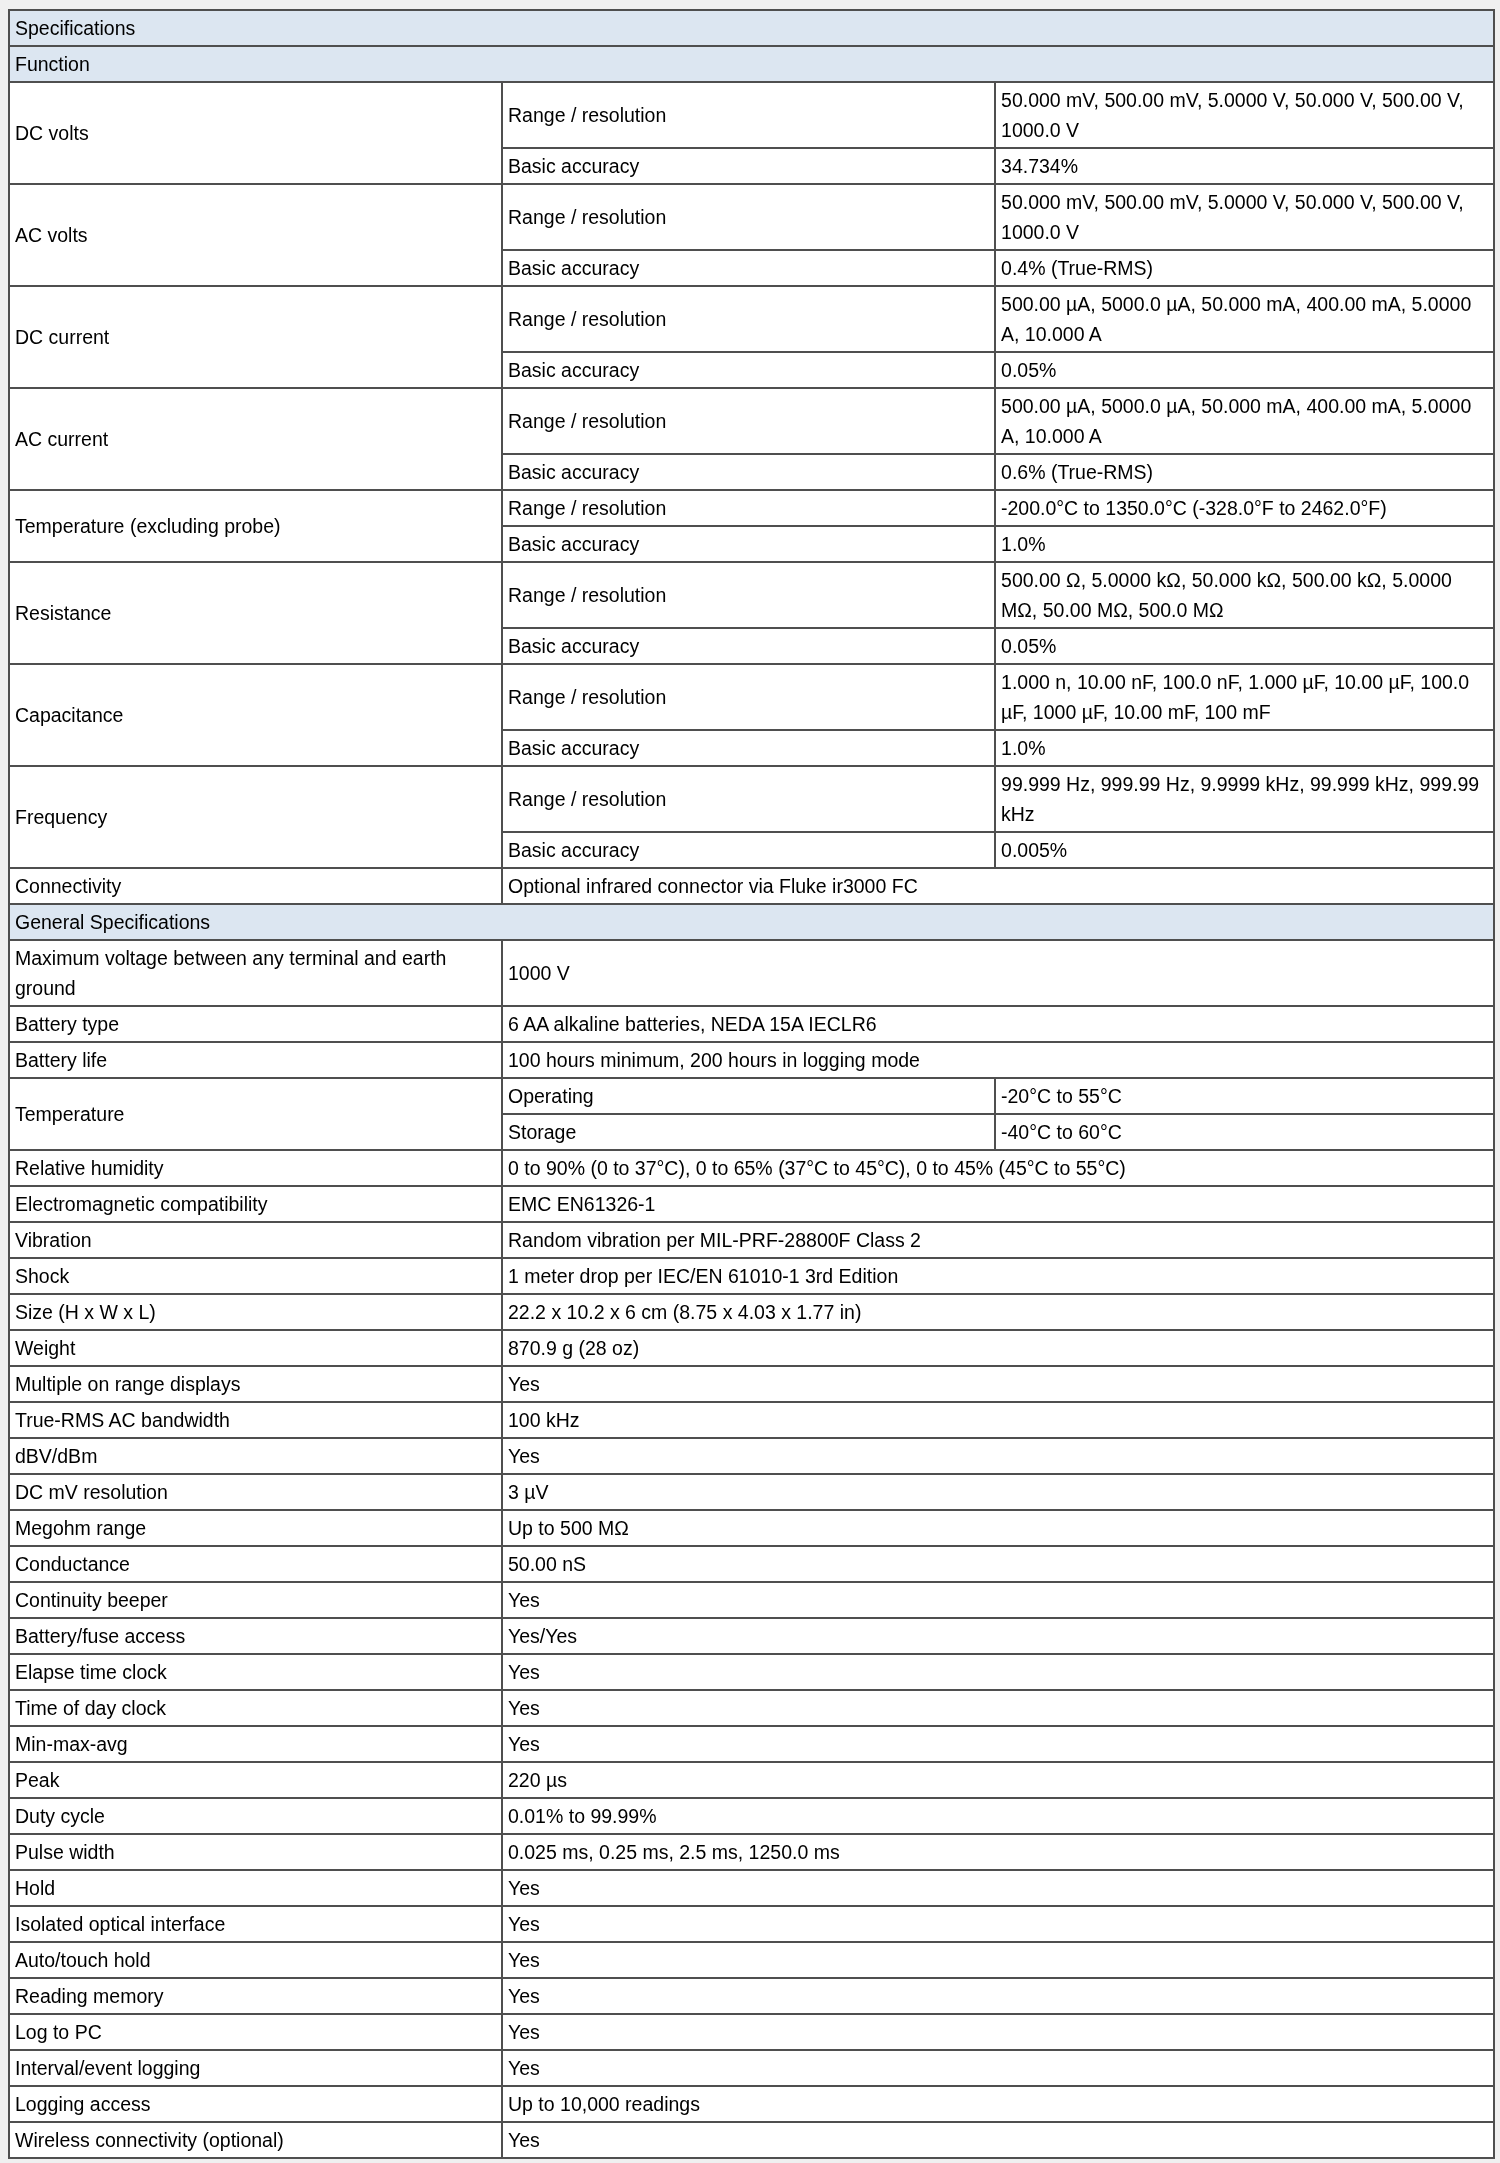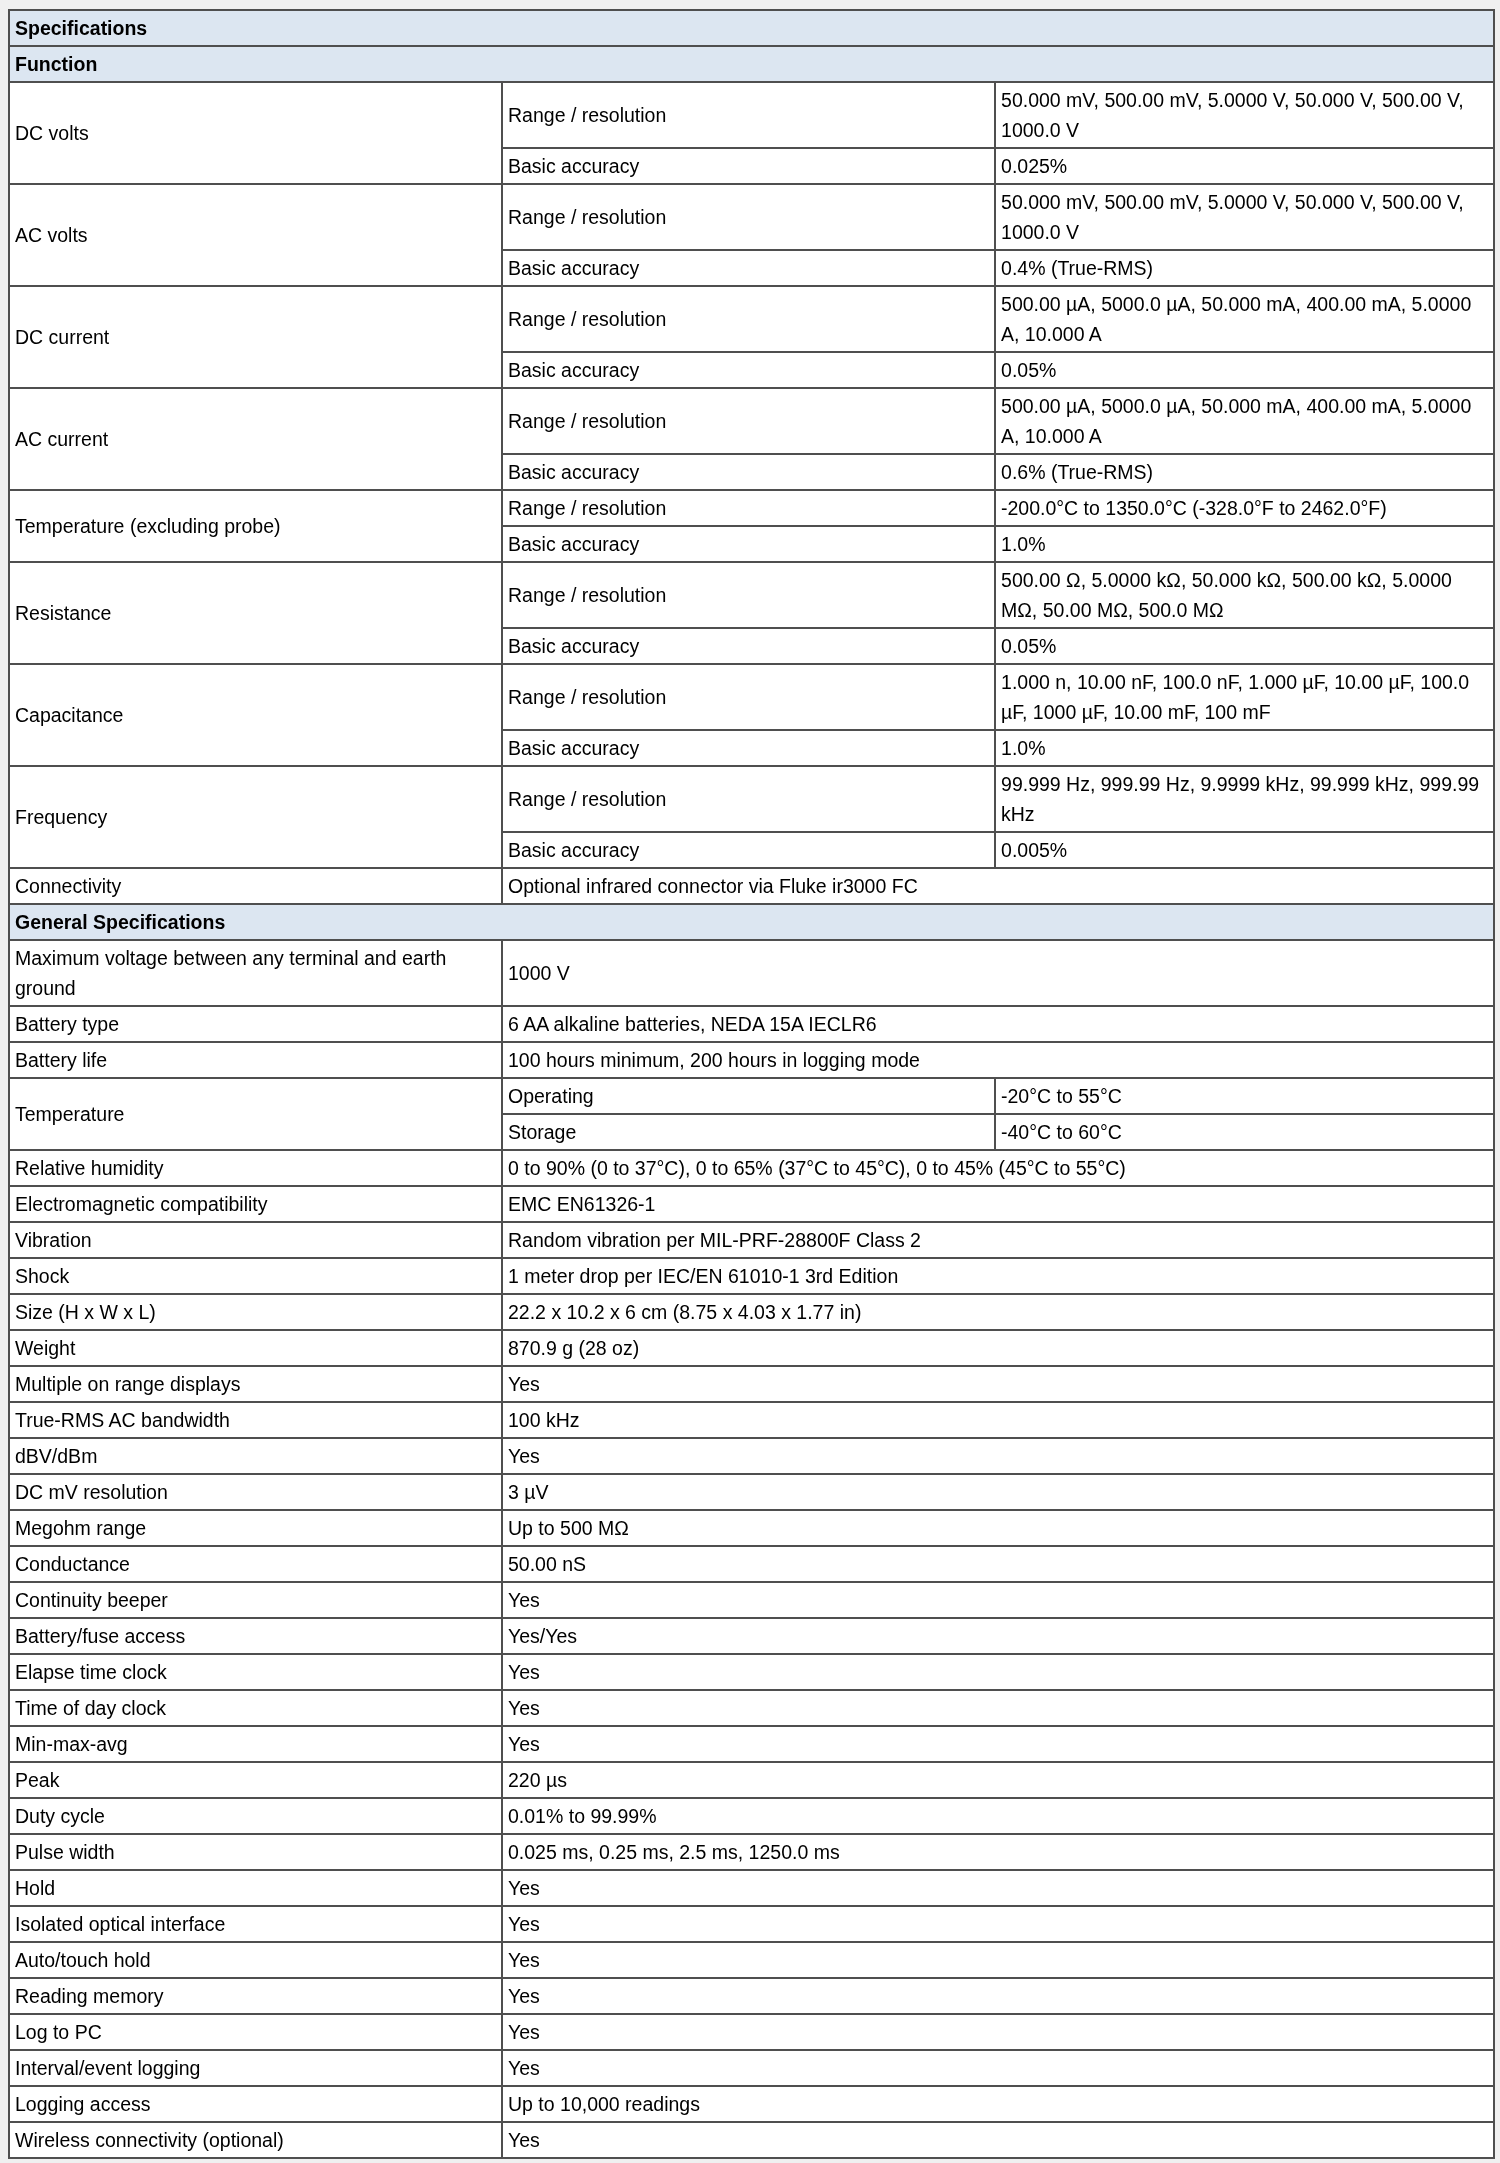--- a/index.html
+++ b/index.html
@@ -38,21 +38,21 @@
     line-height: 30px;
     vertical-align: middle;
     text-align: left;
     font-weight: normal;
     word-wrap: break-word;
   }
   .spec-table tr { height: 36px; }
   .spec-table tr.section-row { height: 33px; }
   .spec-table tr.section-row th {
     background: var(--header-bg);
-    font-weight: bold;
+    font-weight: normal;
   }
 </style>
 </head>
 <body>
 
 <div class="page">
   <table class="spec-table">
     <colgroup>
       <col class="c1">
       <col class="c2">
@@ -65,21 +65,21 @@
         <tr class="section-row">
           <th colspan="3">Function</th>
         </tr>
         <tr>
           <td rowspan="2">DC volts</td>
           <td>Range / resolution</td>
           <td>50.000 mV, 500.00 mV, 5.0000 V, 50.000 V, 500.00 V, 1000.0 V</td>
         </tr>
         <tr>
           <td>Basic accuracy</td>
-          <td>0.025%</td>
+          <td>34.734%</td>
         </tr>
         <tr>
           <td rowspan="2">AC volts</td>
           <td>Range / resolution</td>
           <td>50.000 mV, 500.00 mV, 5.0000 V, 50.000 V, 500.00 V, 1000.0 V</td>
         </tr>
         <tr>
           <td>Basic accuracy</td>
           <td>0.4% (True-RMS)</td>
         </tr>

